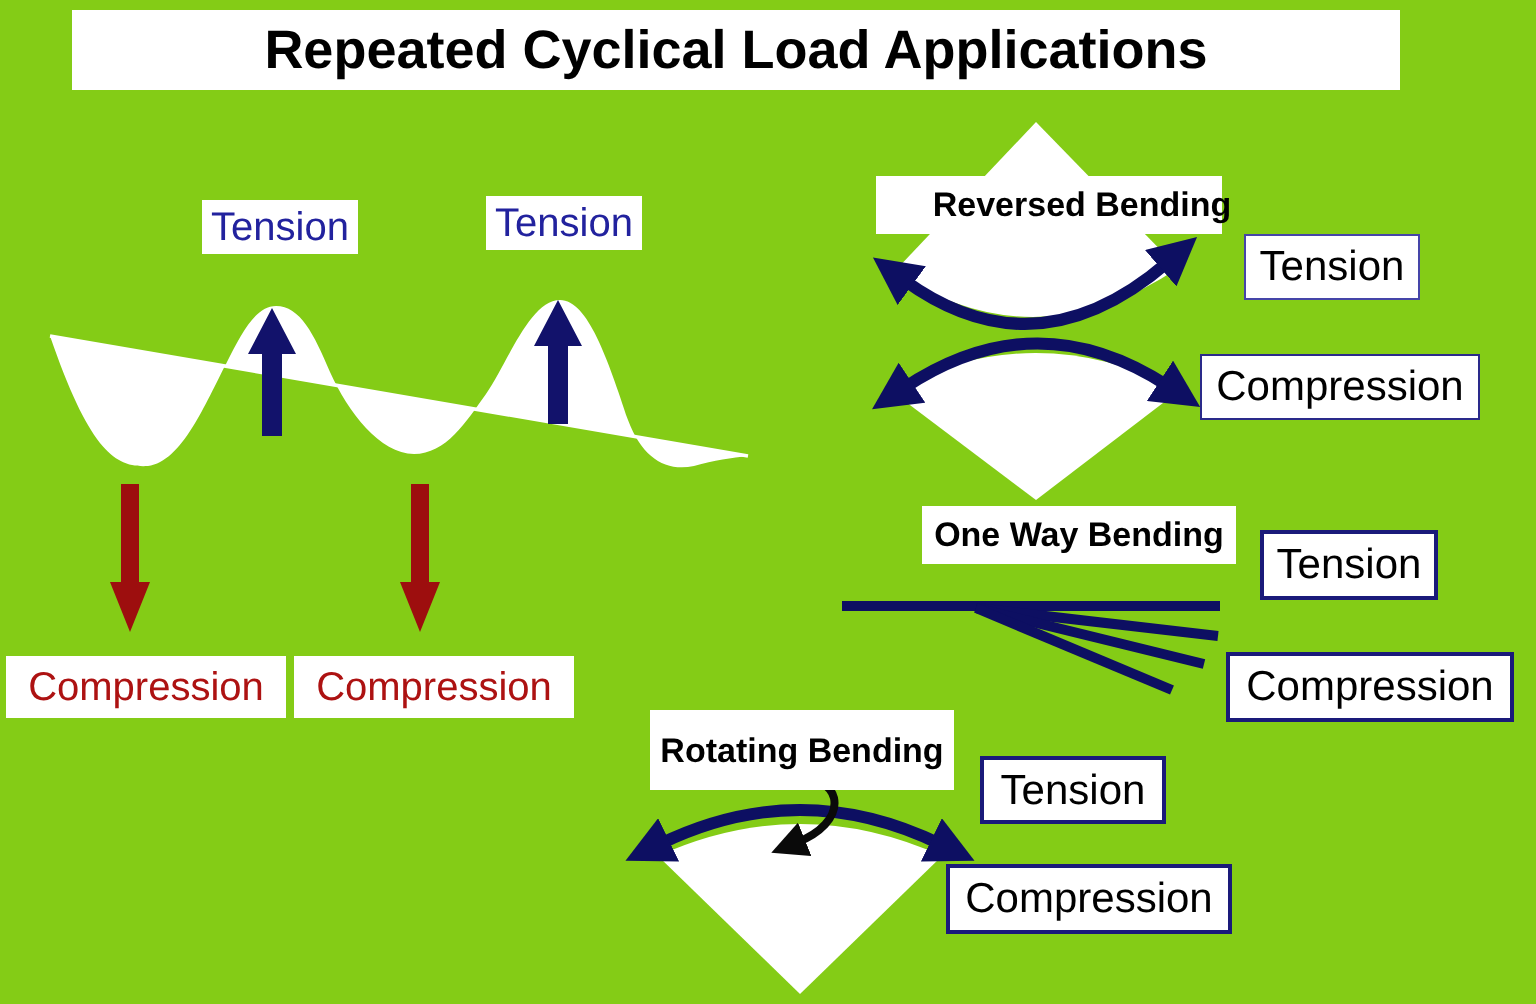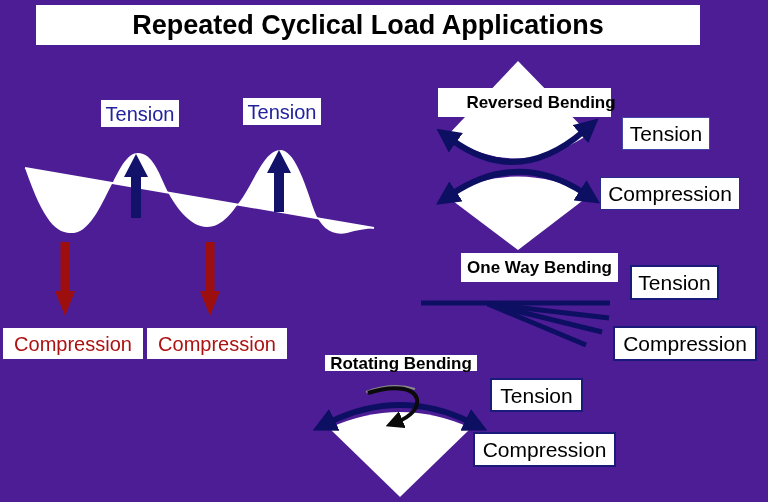--- a/index.html
+++ b/index.html
@@ -1,35 +1,35 @@
 <!DOCTYPE html>
 <html><head>
 <meta charset="utf-8">
 <style>
   html,body{margin:0;padding:0;background:#000;}
   #stage{
-    position:relative;width:768px;height:502px;background:#4c1d95;overflow:hidden;
+    position:relative;width:768px;height:502px;background:#84cc16;overflow:hidden;
     font-family:"Liberation Sans",sans-serif;
   }
   .lbl{
     position:absolute;background:#fff;color:#000;
     display:flex;align-items:center;justify-content:center;
     white-space:nowrap;line-height:1;
   }
   .title-bar{left:36px;top:5px;width:664px;height:40px;font-size:27px;font-weight:bold;}
   .tension-left{color:#22229e;font-size:20px;width:78px;height:27px;}
   .t-left-1{left:101px;top:100px;}
   .t-left-2{left:243px;top:98px;}
   .compression-left{color:#ad1212;font-size:20px;width:140px;height:31px;}
   .c-left-1{left:3px;top:328px;}
   .c-left-2{left:147px;top:328px;}
   .section-title{font-weight:bold;font-size:17px;}
   .rb-title{left:438px;top:88px;width:140px;height:29px;padding-left:33px;}
   .owb-title{left:433px;top:253px;width:157px;height:29px;margin-left:28px;}
-  .rot-title{left:325px;top:355px;width:152px;height:16px;}
+  .rot-title{left:325px;top:355px;width:152px;height:40px;}
   .side-lbl{font-size:21px;}
   .rb-tension{left:622px;top:117px;width:86px;height:31px;border:1px solid #4545a8;}
   .rb-compression{left:600px;top:177px;width:138px;height:31px;border:1px solid #2a2a8a;}
   .owb-tension{left:630px;top:265px;width:85px;height:31px;border:2px solid #1a1a7a;}
   .owb-compression{left:613px;top:326px;width:140px;height:31px;border:2px solid #1a1a7a;}
   .rot-tension{left:490px;top:378px;width:89px;height:30px;border:2px solid #1a1a7a;}
   .rot-compression{left:473px;top:432px;width:139px;height:31px;border:2px solid #1a1a7a;}
   svg.layer{position:absolute;left:0;top:0;}
 </style>
 </head>

